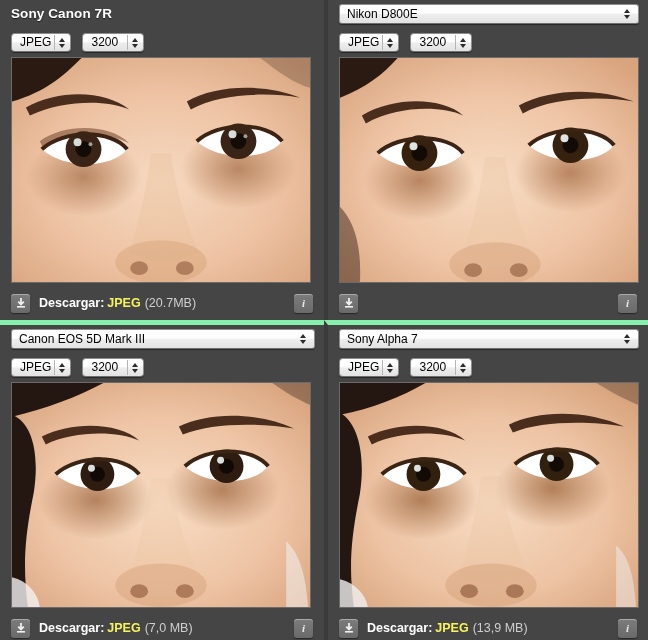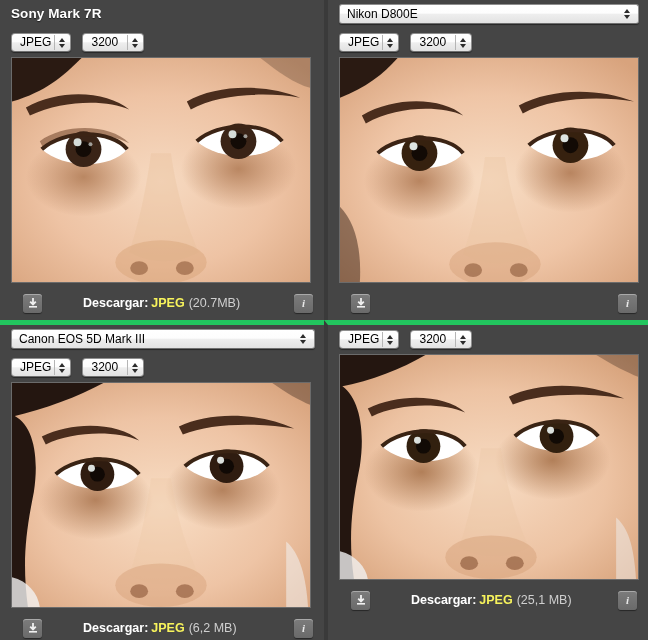--- a/index.html
+++ b/index.html
@@ -25,21 +25,21 @@
     width: 324px;
     height: 320px;
     box-sizing: border-box;
     background: #454545;
   }
   .cell.r0 { top: 0; }
   .cell.r1 { top: 320px; }
   .cell.c0 { left: 0; }
   .cell.c1 { left: 324px; }
 
-  .cell.r1 { border-top: 5px solid #22c55e; }
+  .cell.r1 { border-top: 5px solid #86efac; }
   .cell.c1 { border-left: 4px solid #3a3a3a; }
 
   
   .cell-head {
     height: 28px;
     padding: 4px 9px 0 11px;
     box-sizing: border-box;
   }
   .cell-title {
     color: #ffffff;
@@ -145,27 +145,26 @@
     position: absolute;
     inset: 0;
     overflow: hidden;
   }
   .photo svg { display: block; width: 100%; height: 100%; }
 
   
   .dl-bar {
     position: relative;
     height: 26px;
-    margin: 7px 0 0 12px;
+    margin: 7px 0 0 0;
     padding-left: 11px;
     padding-right: 11px;
     box-sizing: border-box;
     display: flex;
     align-items: center;
-    gap: 32px;
   }
   .icon-btn {
     width: 19px;
     height: 19px;
     flex: 0 0 auto;
     border-radius: 3px;
     background: linear-gradient(to bottom, #7c7c7c, #6a6a6a);
     box-shadow: inset 0 1px 0 rgba(255,255,255,.35), 0 1px 1px rgba(0,0,0,.45);
     display: flex;
     align-items: center;
@@ -191,21 +190,21 @@
     font-family: "Liberation Serif", serif;
   }
 </style>
 </head>
 <body>
 
 <div id="page">
 
   <div class="cell r0 c0">
     <div class="cell-head">
-      <div class="cell-title">Sony Mark 7R</div>
+      <div class="cell-title">Sony Canon 7R</div>
     </div>
     <div class="controls-row">
       <span class="sel small jpeg">
         <span class="sel-label">JPEG</span>
         <span class="sel-arrows">
           <span class="arw up"></span>
             <span class="arw down"></span>
         </span>
       </span>
       <span class="sel small iso">
@@ -426,27 +425,36 @@
       </div>
     </div>
     <div class="dl-bar">
       <span class="icon-btn">
         <svg width="12" height="12" viewBox="0 0 12 12" aria-hidden="true">
           <path d="M6 1 V6.4 M3.2 4.6 L6 7.4 L8.8 4.6" fill="none" stroke="#f0f0f0" stroke-width="1.8"></path>
           <rect x="2" y="9" width="8" height="1.6" fill="#f0f0f0"></rect>
         </svg>
       </span>
       <span class="dl-text">
-        <span class="dl-label">Descargar:</span><span class="dl-format">JPEG</span><span class="dl-size">(6,2 MB)</span>
+        <span class="dl-label">Descargar:</span><span class="dl-format">JPEG</span><span class="dl-size">(7,0 MB)</span>
       </span>
       <span class="icon-btn info-btn">i</span>
     </div>
   </div>
 
   <div class="cell r1 c1">
+    <div class="cell-head">
+      <span class="sel wide">
+        <span class="sel-label">Sony Alpha 7</span>
+        <span class="sel-arrows">
+          <span class="arw up"></span>
+            <span class="arw down"></span>
+        </span>
+      </span>
+    </div>
     <div class="controls-row">
       <span class="sel small jpeg">
         <span class="sel-label">JPEG</span>
         <span class="sel-arrows">
           <span class="arw up"></span>
             <span class="arw down"></span>
         </span>
       </span>
       <span class="sel small iso">
         <span class="sel-label">3200</span>
@@ -502,19 +510,19 @@
       </div>
     </div>
     <div class="dl-bar">
       <span class="icon-btn">
         <svg width="12" height="12" viewBox="0 0 12 12" aria-hidden="true">
           <path d="M6 1 V6.4 M3.2 4.6 L6 7.4 L8.8 4.6" fill="none" stroke="#f0f0f0" stroke-width="1.8"></path>
           <rect x="2" y="9" width="8" height="1.6" fill="#f0f0f0"></rect>
         </svg>
       </span>
       <span class="dl-text">
-        <span class="dl-label">Descargar:</span><span class="dl-format">JPEG</span><span class="dl-size">(25,1 MB)</span>
+        <span class="dl-label">Descargar:</span><span class="dl-format">JPEG</span><span class="dl-size">(13,9 MB)</span>
       </span>
       <span class="icon-btn info-btn">i</span>
     </div>
   </div>
 
 </div>
 
 </body></html>

